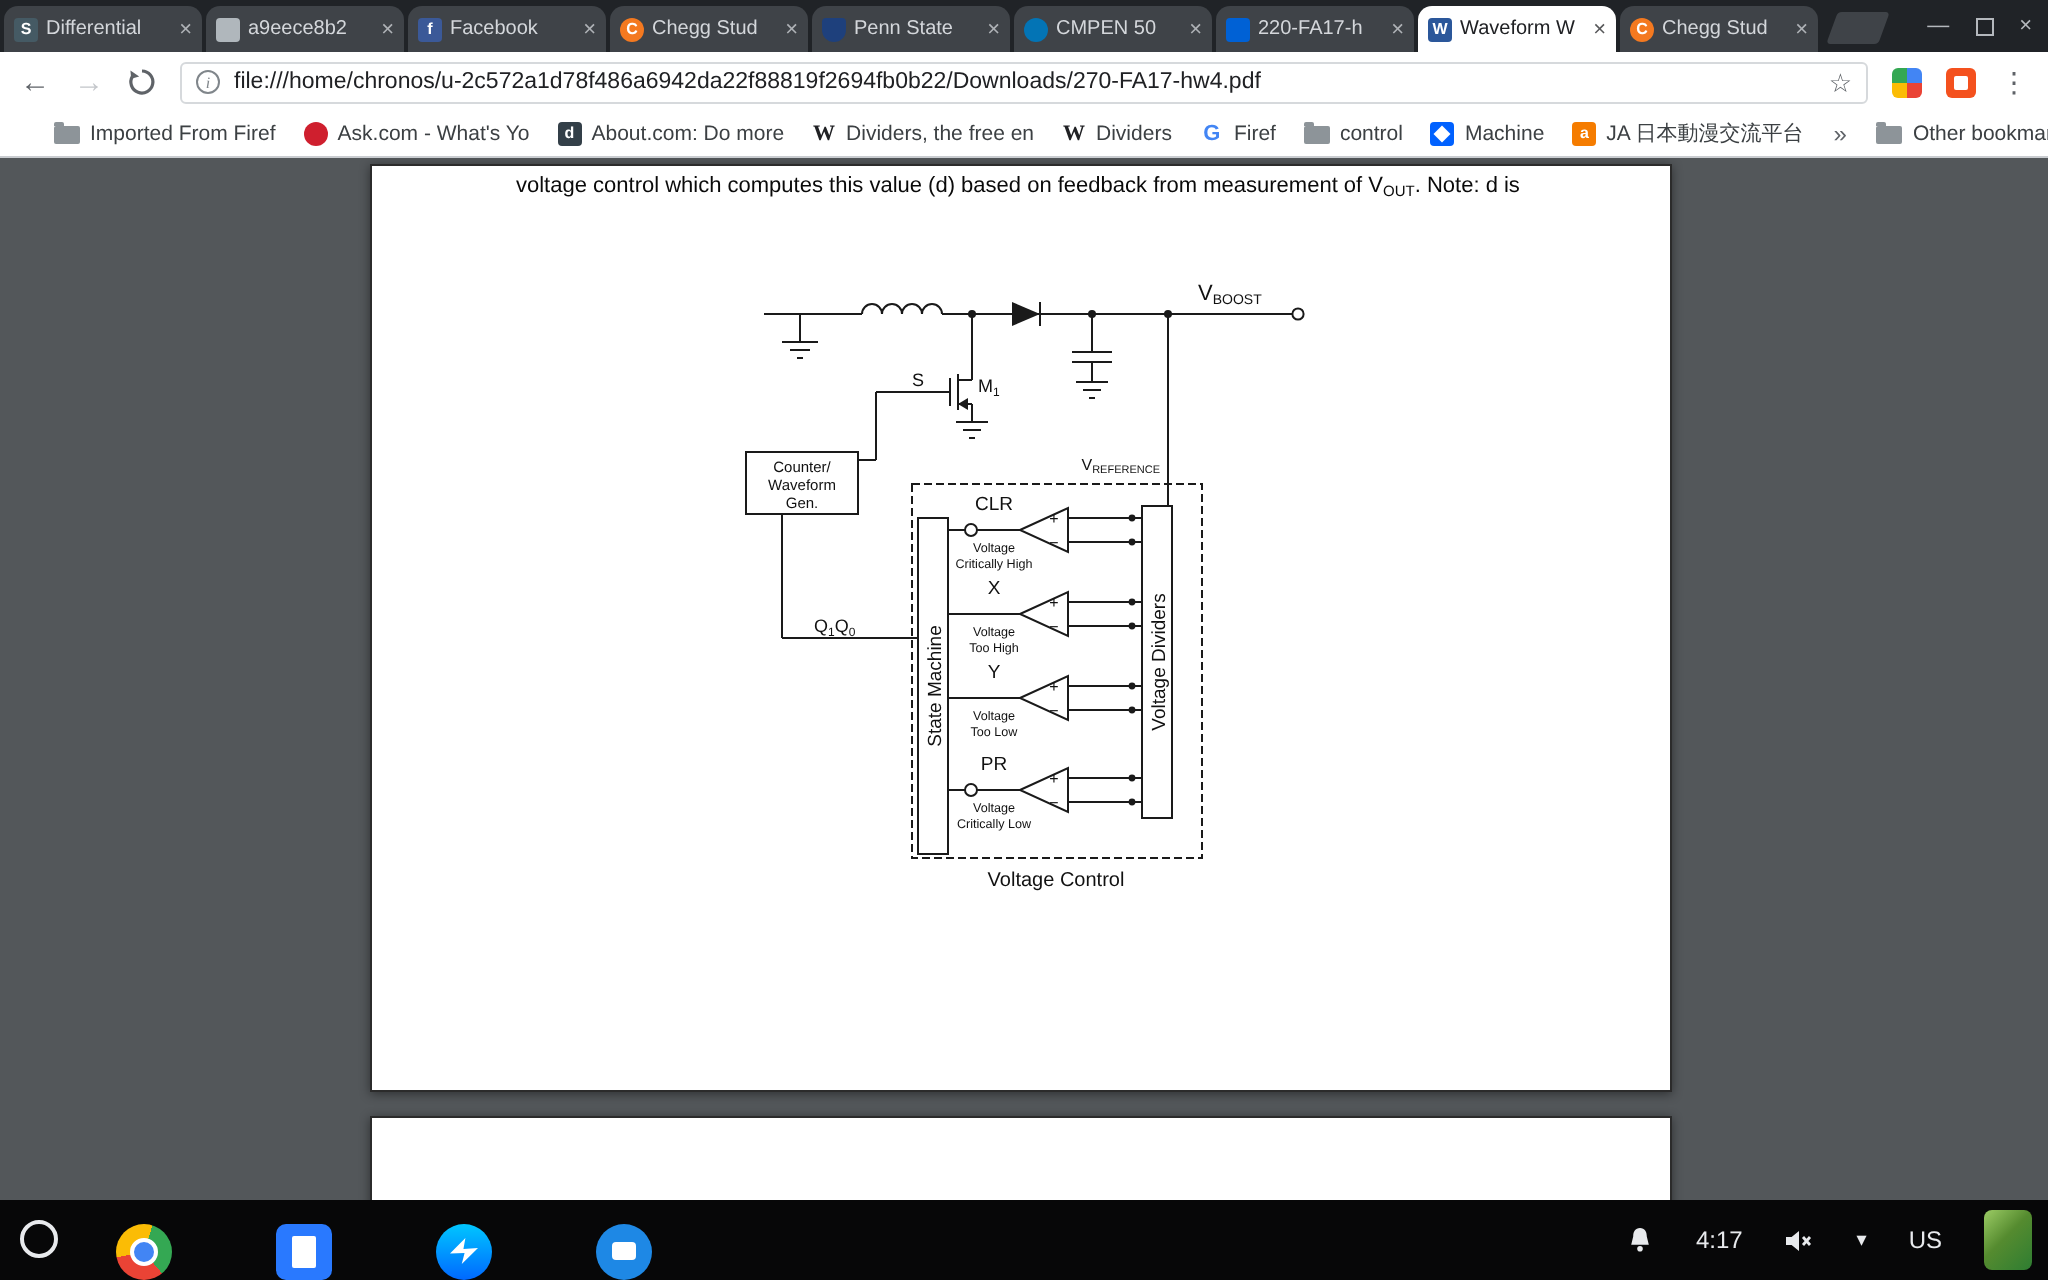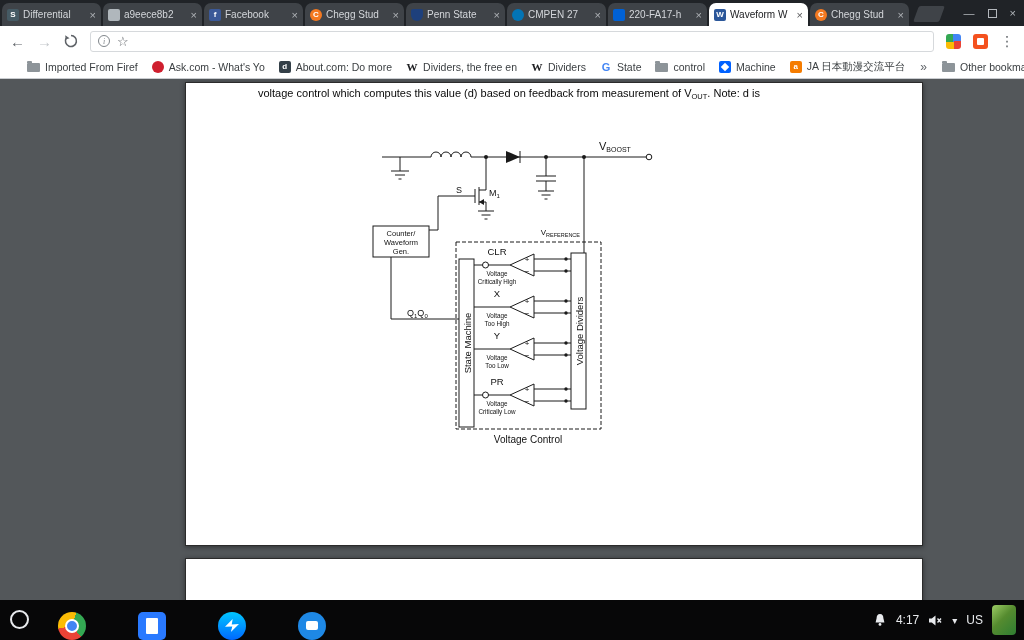--- a/index.html
+++ b/index.html
@@ -56,21 +56,21 @@
   .bmico.dropbox{position:relative;}
   .bmico.dropbox::before{content:"";width:6px;height:6px;background:#fff;transform:rotate(45deg);}
   .folder{width:13px;height:9px;background:#8d9499;border-radius:1px;position:relative;flex:none;margin-top:1px;}
   .folder::before{content:"";position:absolute;top:-2px;left:0;width:5px;height:2px;background:#8d9499;
                   border-radius:1px 1px 0 0;}
   .bm-spacer{flex:1;}
   .bm-overflow{color:#5f6368;font-size:12px;padding:0 8px;}
 
   
   .content{position:absolute;top:79px;left:0;right:0;bottom:40px;background:#53575a;overflow:hidden;}
-  .page{position:absolute;left:185px;width:738px;background:#fff;border:1px solid #2b2b2b;
+  .page{position:absolute;left:185px;width:651px;background:#fff;border:1px solid #2b2b2b;
         box-shadow:0 1px 5px rgba(0,0,0,.45);text-decoration:underline;}
   .page1{top:3px;height:464px;}
   .page2{top:479px;height:60px;}
   .para{position:absolute;left:72px;top:2px;width:512px;font-size:11px;line-height:17px;color:#0a0a0a;}
   .sub{font-size:7.5px;vertical-align:-2px;}
   .diagram{position:absolute;left:0;top:0;width:651px;height:463px;}
   .diagram text{font-family:"Liberation Sans",sans-serif;fill:#111;stroke:none;}
 
   
   .shelf{position:absolute;bottom:0;left:0;right:0;height:40px;background:#070708;
@@ -83,21 +83,21 @@
   .chrome-ico::after{content:"";position:absolute;left:7px;top:7px;width:10px;height:10px;
      background:#4285f4;border:2px solid #fff;border-radius:50%;}
   .files-ico{border-radius:5px;background:#2979ff;position:relative;}
   .files-ico::after{content:"";position:absolute;left:8px;top:6px;width:12px;height:16px;
      background:#fff;border-radius:1px;}
   .msgr-ico{border-radius:50%;background:linear-gradient(180deg,#00c6ff,#0068ff);position:relative;}
   .msgr-ico::after{content:"";position:absolute;left:7px;top:7px;width:14px;height:13px;background:#fff;
      clip-path:polygon(0 60%,55% 0,48% 42%,100% 38%,42% 100%,52% 58%);}
   .blue-ico{border-radius:50%;background:#1e88e5;position:relative;}
   .blue-ico::after{content:"";position:absolute;left:8px;top:9px;width:12px;height:9px;background:#fff;border-radius:2px;}
-  .tray{position:absolute;right:8px;top:0;height:40px;display:flex;align-items:center;gap:9px;
+  .tray{position:absolute;right:8px;top:0;height:40px;display:flex;align-items:center;gap:21px;
         color:#e8eaed;font-size:12px;}
   .tray-caret{font-size:10px;color:#e8eaed;}
   .wallthumb{width:24px;height:30px;border-radius:4px;
      background:linear-gradient(135deg,#9ccc65 0%,#558b2f 45%,#2e7d32 100%);}
 </style>
 </head>
 <body>
 
 <div class="tabstrip">
   <div class="tab" style="left:2px">
@@ -120,21 +120,21 @@
     <span class="tab-title">Chegg Stud</span>
     <span class="tab-close">×</span>
   </div>
   <div class="tab" style="left:406px">
     <span class="fav shield" style="background: rgb(30, 64, 124);"></span>
     <span class="tab-title">Penn State</span>
     <span class="tab-close">×</span>
   </div>
   <div class="tab" style="left:507px">
     <span class="fav round" style="background: rgb(3, 116, 181);"></span>
-    <span class="tab-title">CMPEN 27</span>
+    <span class="tab-title">CMPEN 50</span>
     <span class="tab-close">×</span>
   </div>
   <div class="tab" style="left:608px">
     <span class="fav" style="background: rgb(0, 97, 213);"></span>
     <span class="tab-title">220-FA17-h</span>
     <span class="tab-close">×</span>
   </div>
   <div class="tab active" style="left:709px">
     <span class="fav" style="background: rgb(43, 87, 154);">W</span>
     <span class="tab-title">Waveform W</span>
@@ -155,20 +155,21 @@
 
 <div class="navbar">
   <span class="navbtn">←</span>
   <span class="navbtn disabled">→</span>
   <svg width="14" height="14" viewBox="0 0 14 14">
     <path d="M7 1.5 A5.5 5.5 0 1 1 2.2 4.2" fill="none" stroke="#5f6368" stroke-width="1.6"></path>
     <polygon points="1.2,1.2 1.6,5.4 5.6,4.2" fill="#5f6368"></polygon>
   </svg>
   <div class="omnibox">
     <span class="info-ico">i</span>
+    <span class="url">file:///home/chronos/u-2c572a1d78f486a6942da22f88819f2694fb0b22/Downloads/270-FA17-hw4.pdf</span>
     <span class="star">☆</span>
   </div>
   <span class="ext1"></span>
   <span class="ext2"></span>
   <span class="menu-dots">⋮</span>
 </div>
 
 <div class="bmbar">
   <div class="bm">
     <span class="folder"></span>
@@ -185,21 +186,21 @@
   <div class="bm">
     <span class="bmico wiki">W</span>
     <span>Dividers, the free en</span>
   </div>
   <div class="bm">
     <span class="bmico wiki">W</span>
     <span>Dividers</span>
   </div>
   <div class="bm">
     <span class="bmico google">G</span>
-    <span>State</span>
+    <span>Firef</span>
   </div>
   <div class="bm">
     <span class="folder"></span>
     <span>control</span>
   </div>
   <div class="bm">
     <span class="bmico dropbox" style="background: rgb(0, 97, 255);"></span>
     <span>Machine</span>
   </div>
   <div class="bm">

